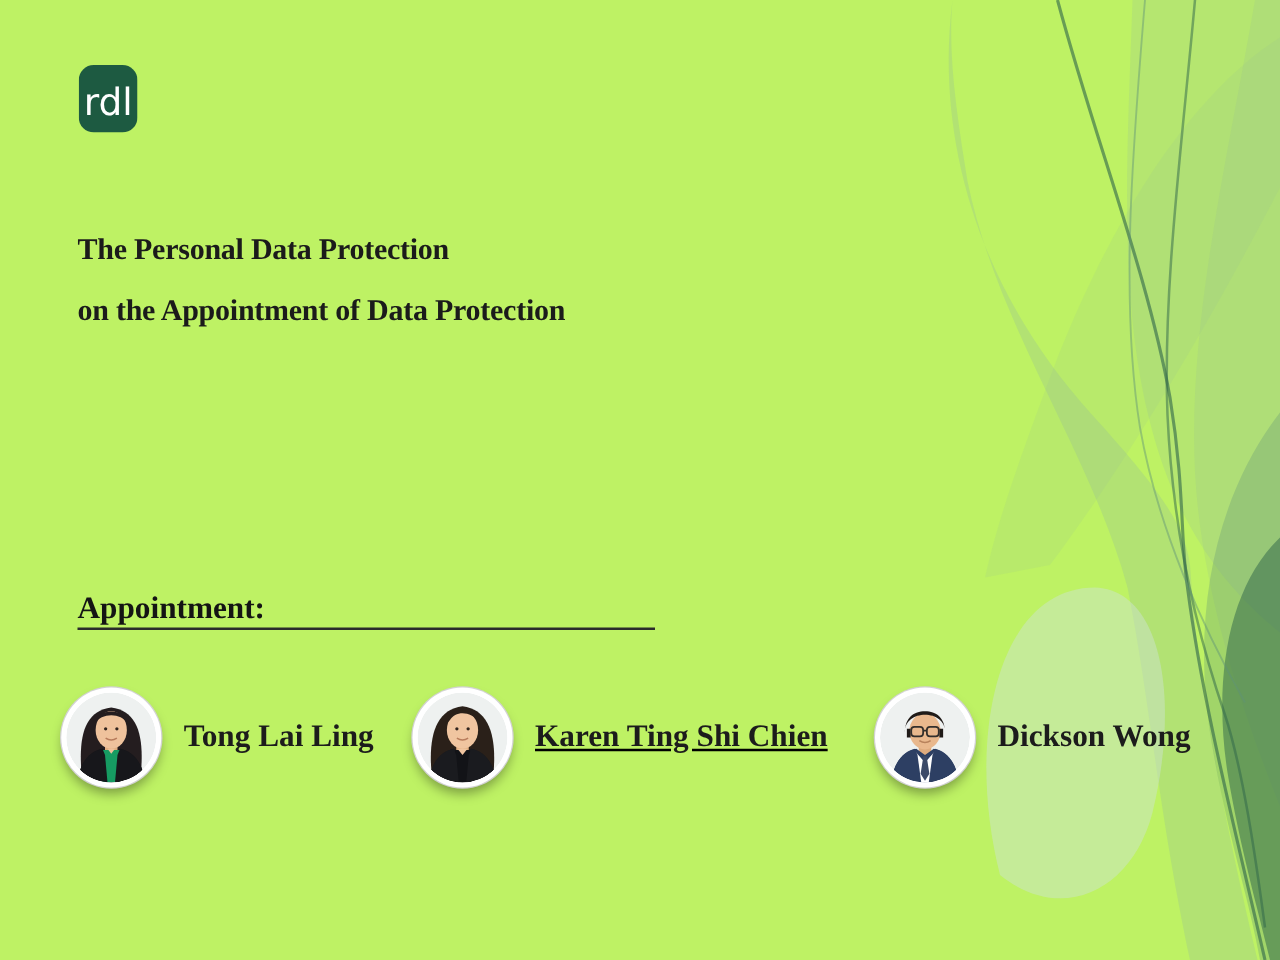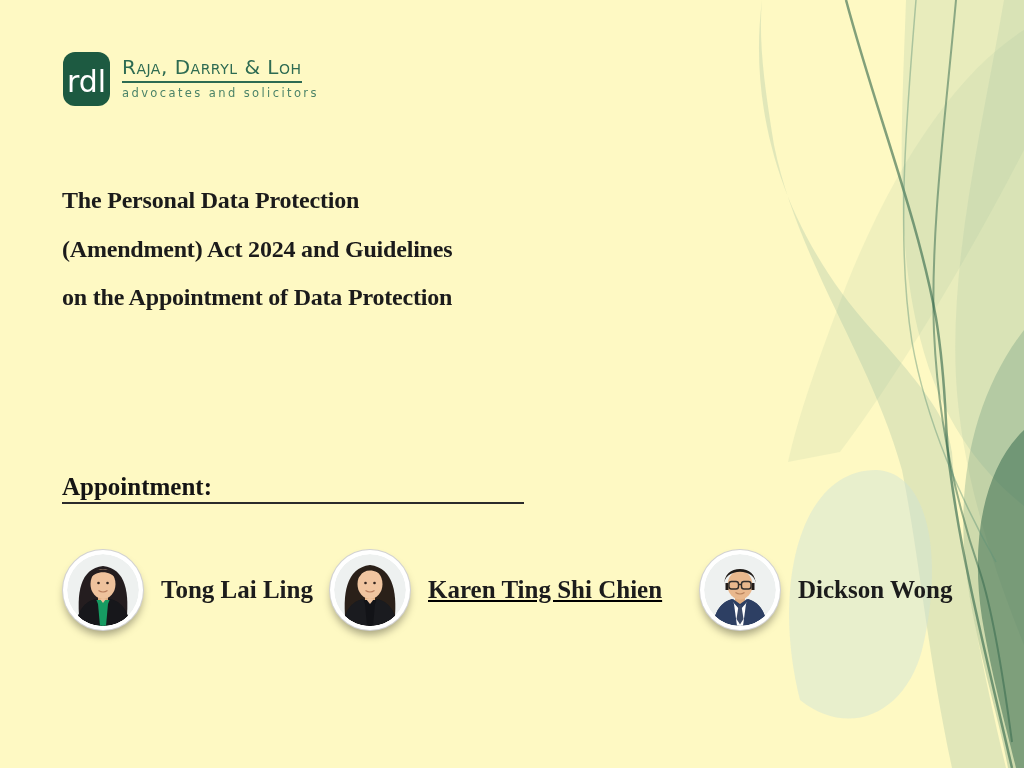--- a/index.html
+++ b/index.html
@@ -1,20 +1,20 @@
 <!DOCTYPE html>
 <html><head>
 <meta charset="utf-8">
 <style>
   html,body{margin:0;padding:0;}
   body{
     width:1024px;height:768px;background:#ffffff;overflow:hidden;
     font-family:"Liberation Serif", serif;position:relative;
   }
-  .stage{position:absolute;left:0;top:0;width:1024px;height:768px;background:#fef9c3;}
+  .stage{position:absolute;left:0;top:0;width:1024px;height:768px;background:#bef264;}
 
   
   .wave-svg{position:absolute;left:754px;top:0;width:270px;height:768px;}
 
   
   .brand{position:absolute;left:63px;top:52px;display:flex;gap:12px;align-items:flex-start;}
   .logo-mark{display:block;}
   .logo-mono{
     font-family:"DejaVu Sans", sans-serif;font-size:30px;fill:#ffffff;
   }
@@ -43,21 +43,21 @@
 
   
   .contrib-heading{
     position:absolute;left:62px;top:474px;
     font-size:25px;line-height:26px;font-weight:700;color:#141414;
   }
   .contrib-rule{
     position:absolute;left:62px;top:502px;width:462px;height:2px;background:#2b2b2b;
   }
   .person{position:absolute;top:550px;display:flex;align-items:center;gap:18px;}
-  .person-1{left:63px;}
+  .person-1{left:49px;}
   .person-2{left:330px;text-decoration:underline;}
   .person-3{left:700px;text-align:right;}
   .avatar{
     width:72px;height:72px;border-radius:50%;background:#ffffff;padding:4px;
     box-shadow:0 0 0 1px #d2d2d2, 0 6px 9px -1px rgba(0,0,0,0.35);
   }
   .avatar svg{display:block;border-radius:50%;}
   .person-name{
     font-size:25px;font-weight:700;color:#1c1c1c;white-space:nowrap;
   }
@@ -78,29 +78,24 @@
     <path fill="none" stroke-width="2.5" stroke-opacity="0.6" d="M92,0 C122,112 164,218 182,318 C194,392 190,430 196,470 C208,562 232,655 258,768" stroke="#2e6449"></path>
     <path fill="none" stroke-width="2" stroke-opacity="0.5" d="M202,0 C192,112 176,232 180,332 C184,422 202,502 226,572 C240,615 250,682 258,742" stroke="#2e6449"></path>
     <path fill="none" stroke-width="1.5" stroke-opacity="0.45" d="M162,0 C152,120 142,242 158,342 C172,422 208,502 242,562" stroke="#5f9377"></path>
   </svg>
 
   <div class="brand">
     <svg class="logo-mark" width="47" height="54" viewBox="0 0 47 54">
       <rect x="0" y="0" width="47" height="54" rx="12" fill="#1d5a41"></rect>
       <text class="logo-mono" x="23.5" y="40" text-anchor="middle">rdl</text>
     </svg>
-    <div class="brand-text">
-      <div class="brand-name">Raja, Darryl &amp; Loh</div>
-      <div class="brand-tagline">advocates and solicitors</div>
-    </div>
   </div>
 
   <div class="title">
     <div class="title-line">The Personal Data Protection</div>
-    <div class="title-line">(Amendment) Act 2024 and Guidelines</div>
     <div class="title-line">on the Appointment of Data Protection</div>
   </div>
 
   <div class="contrib-heading">Appointment:</div>
   <div class="contrib-rule"></div>
 
   <div class="person person-1">
     <div class="avatar">
       <svg width="72" height="72" viewBox="0 0 72 72">
         <clipPath id="cp1">

